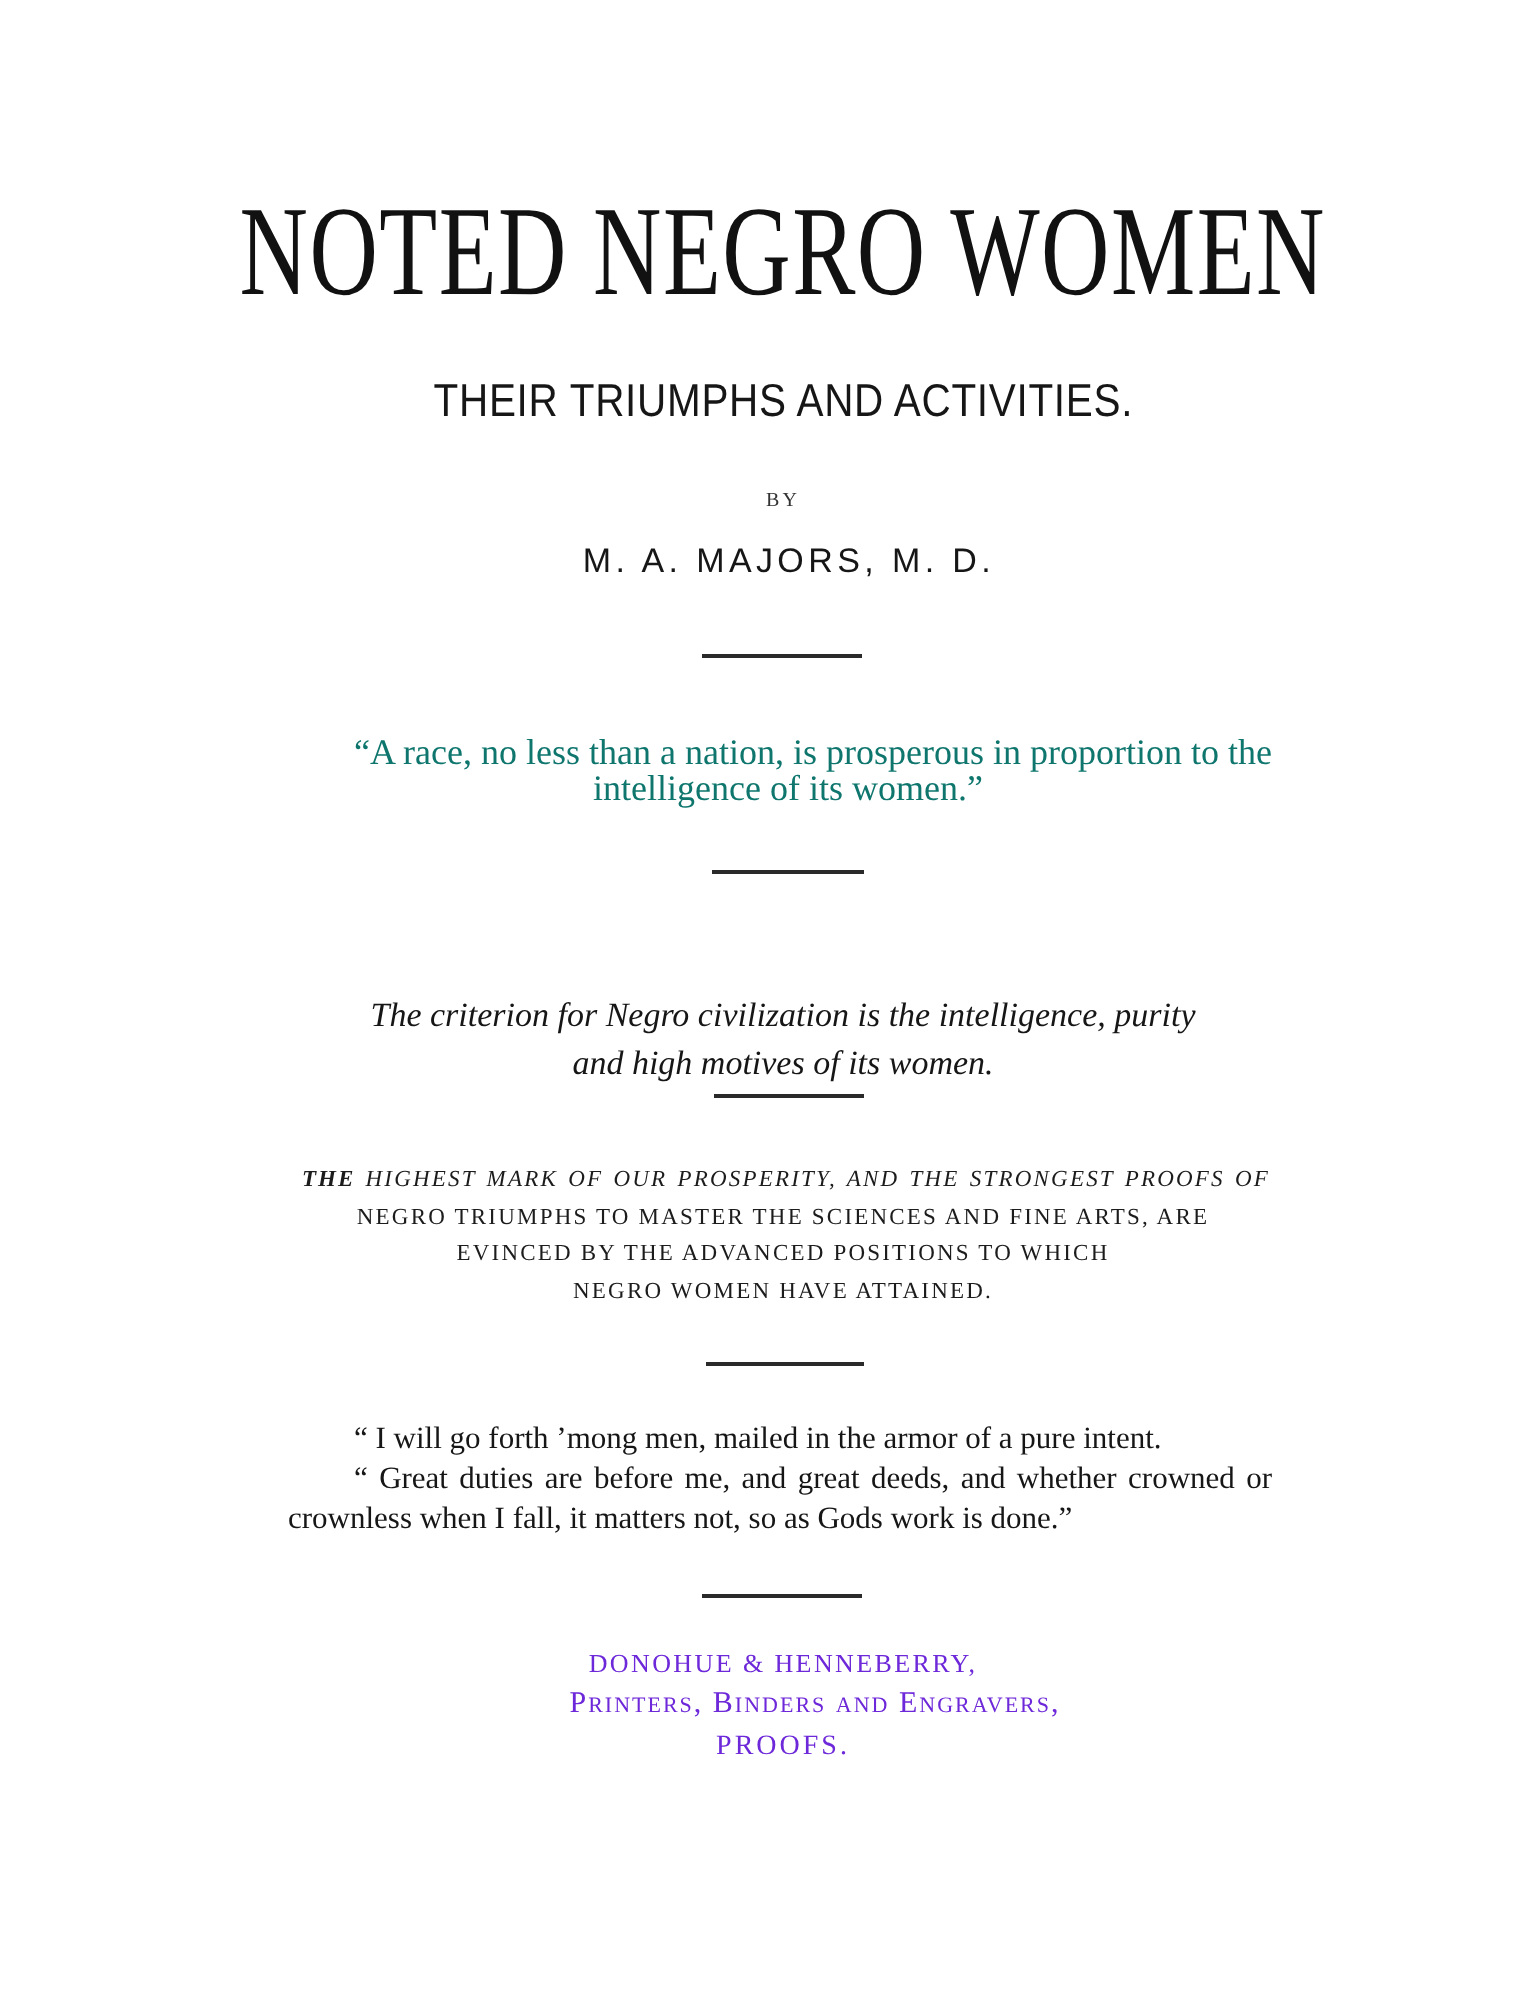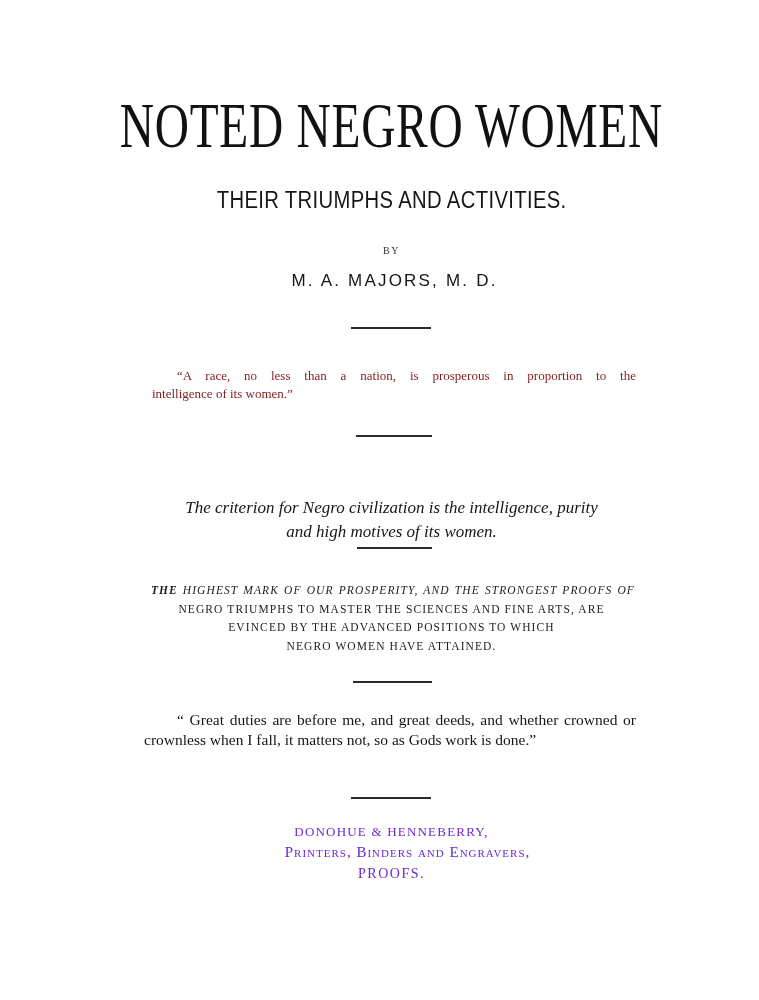--- a/index.html
+++ b/index.html
@@ -60,31 +60,31 @@
   }
   .rule {
     position: absolute;
     height: 1.5px;
     background: #2a2a2a;
   }
   .quote1 {
     left: 140px;
     top: 367px;
     width: 484px;
-    font-size: 13px;
+    font-size: 18px;
     line-height: 18px;
-    color: #7f1d1d;
+    color: #0f766e;
   }
   .quote1 .l1 {
     display: block;
     padding-left: 25px;
     text-align: justify;
     text-align-last: justify;
   }
-  .quote1 .l2 { display: block; }
+  .quote1 .l2 { display: block; text-align: center; }
 
   .criterion {
     top: 470px;
     font-style: italic;
     font-size: 17px;
     line-height: 24px;
     color: #161616;
     margin-top: 26px;
   }
   .criterion span { display: block; }
@@ -167,20 +167,21 @@
   <div class="abs center highest">
     <span class="l1"><b class="bold">THE</b> <span style="display:inline">HIGHEST MARK OF OUR PROSPERITY, AND THE STRONGEST PROOFS OF</span></span>
     <span>NEGRO TRIUMPHS TO MASTER THE SCIENCES AND FINE ARTS, ARE</span>
     <span>EVINCED BY THE ADVANCED POSITIONS TO WHICH</span>
     <span>NEGRO WOMEN HAVE ATTAINED.</span>
   </div>
 
   <div class="rule" style="left:341px; top:681px; width:79px;"></div>
 
   <div class="abs poem">
+    <span class="p1">“ I will go forth ’mong men, mailed in the armor of a pure intent.</span>
     <span class="p2">“ Great duties are before me, and great deeds, and whether crowned or</span>
     <span class="p3">crownless when I fall, it matters not, so as Gods work is done.”</span>
   </div>
 
   <div class="rule" style="left:339px; top:797px; width:80px;"></div>
 
   <div class="abs center printer">
     <span>DONOHUE &amp; HENNEBERRY,</span>
     <span class="small-caps">Printers, Binders and Engravers,</span>
     <span class="city">PROOFS.</span>

